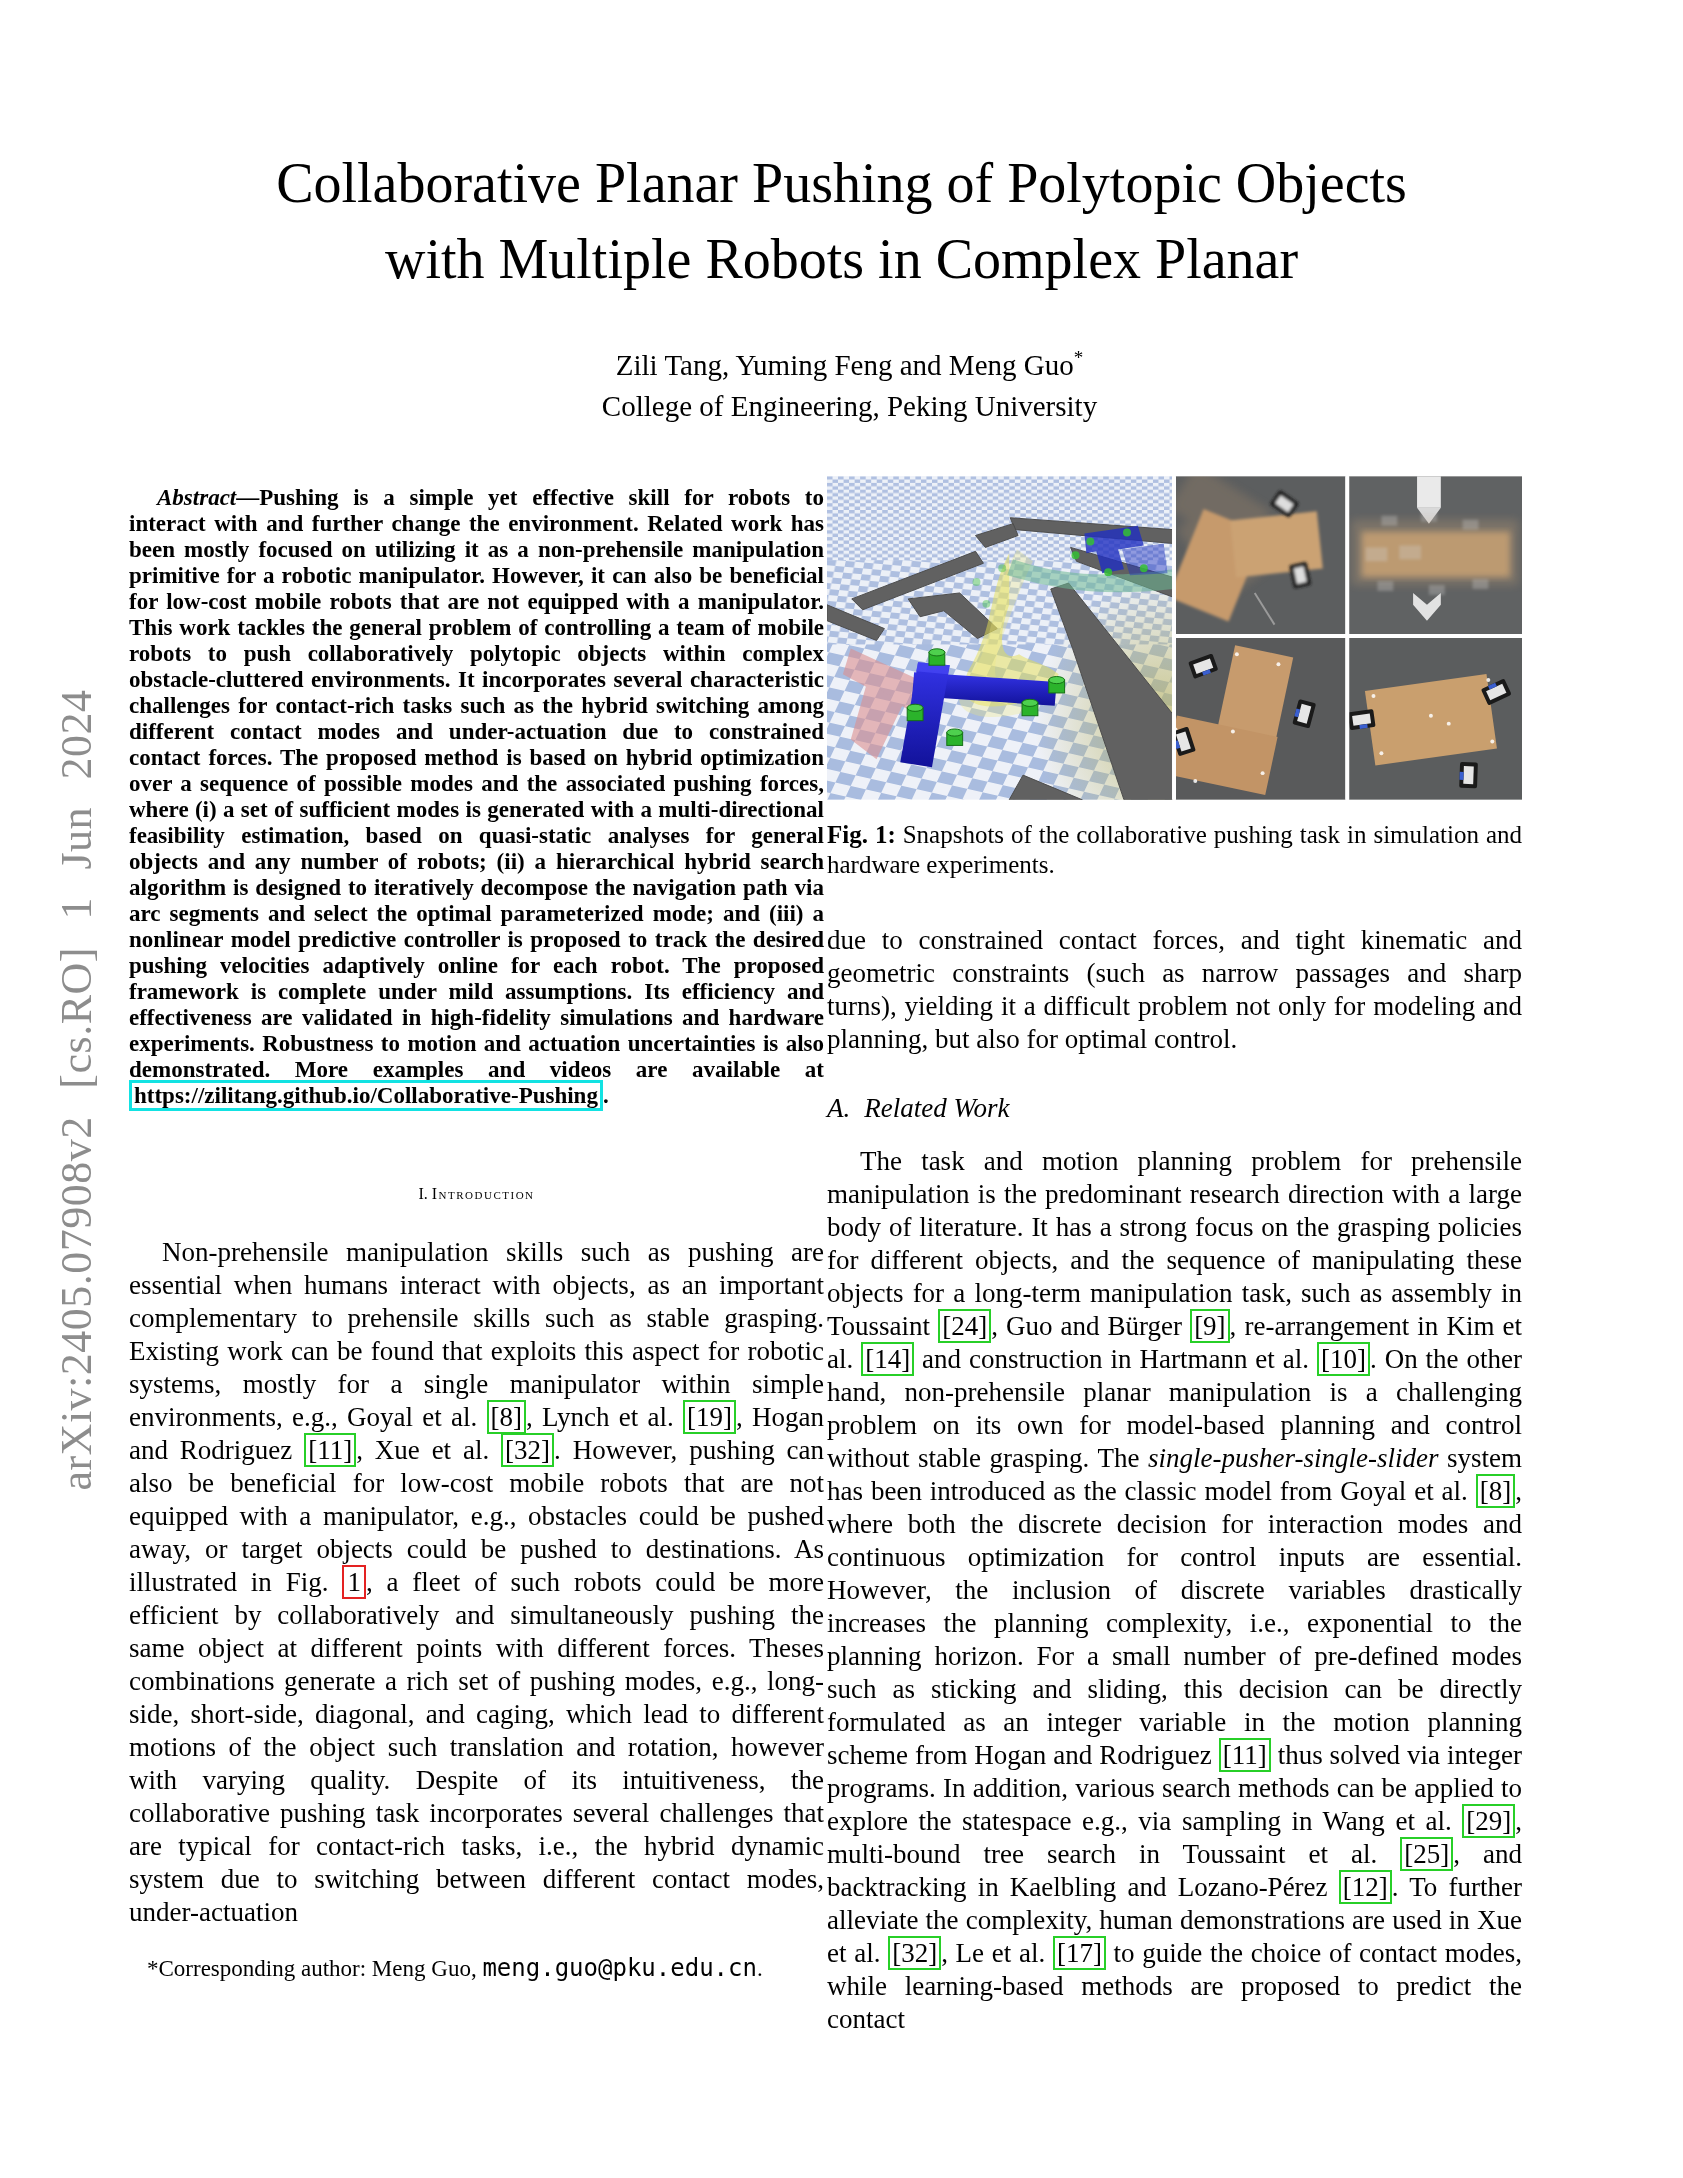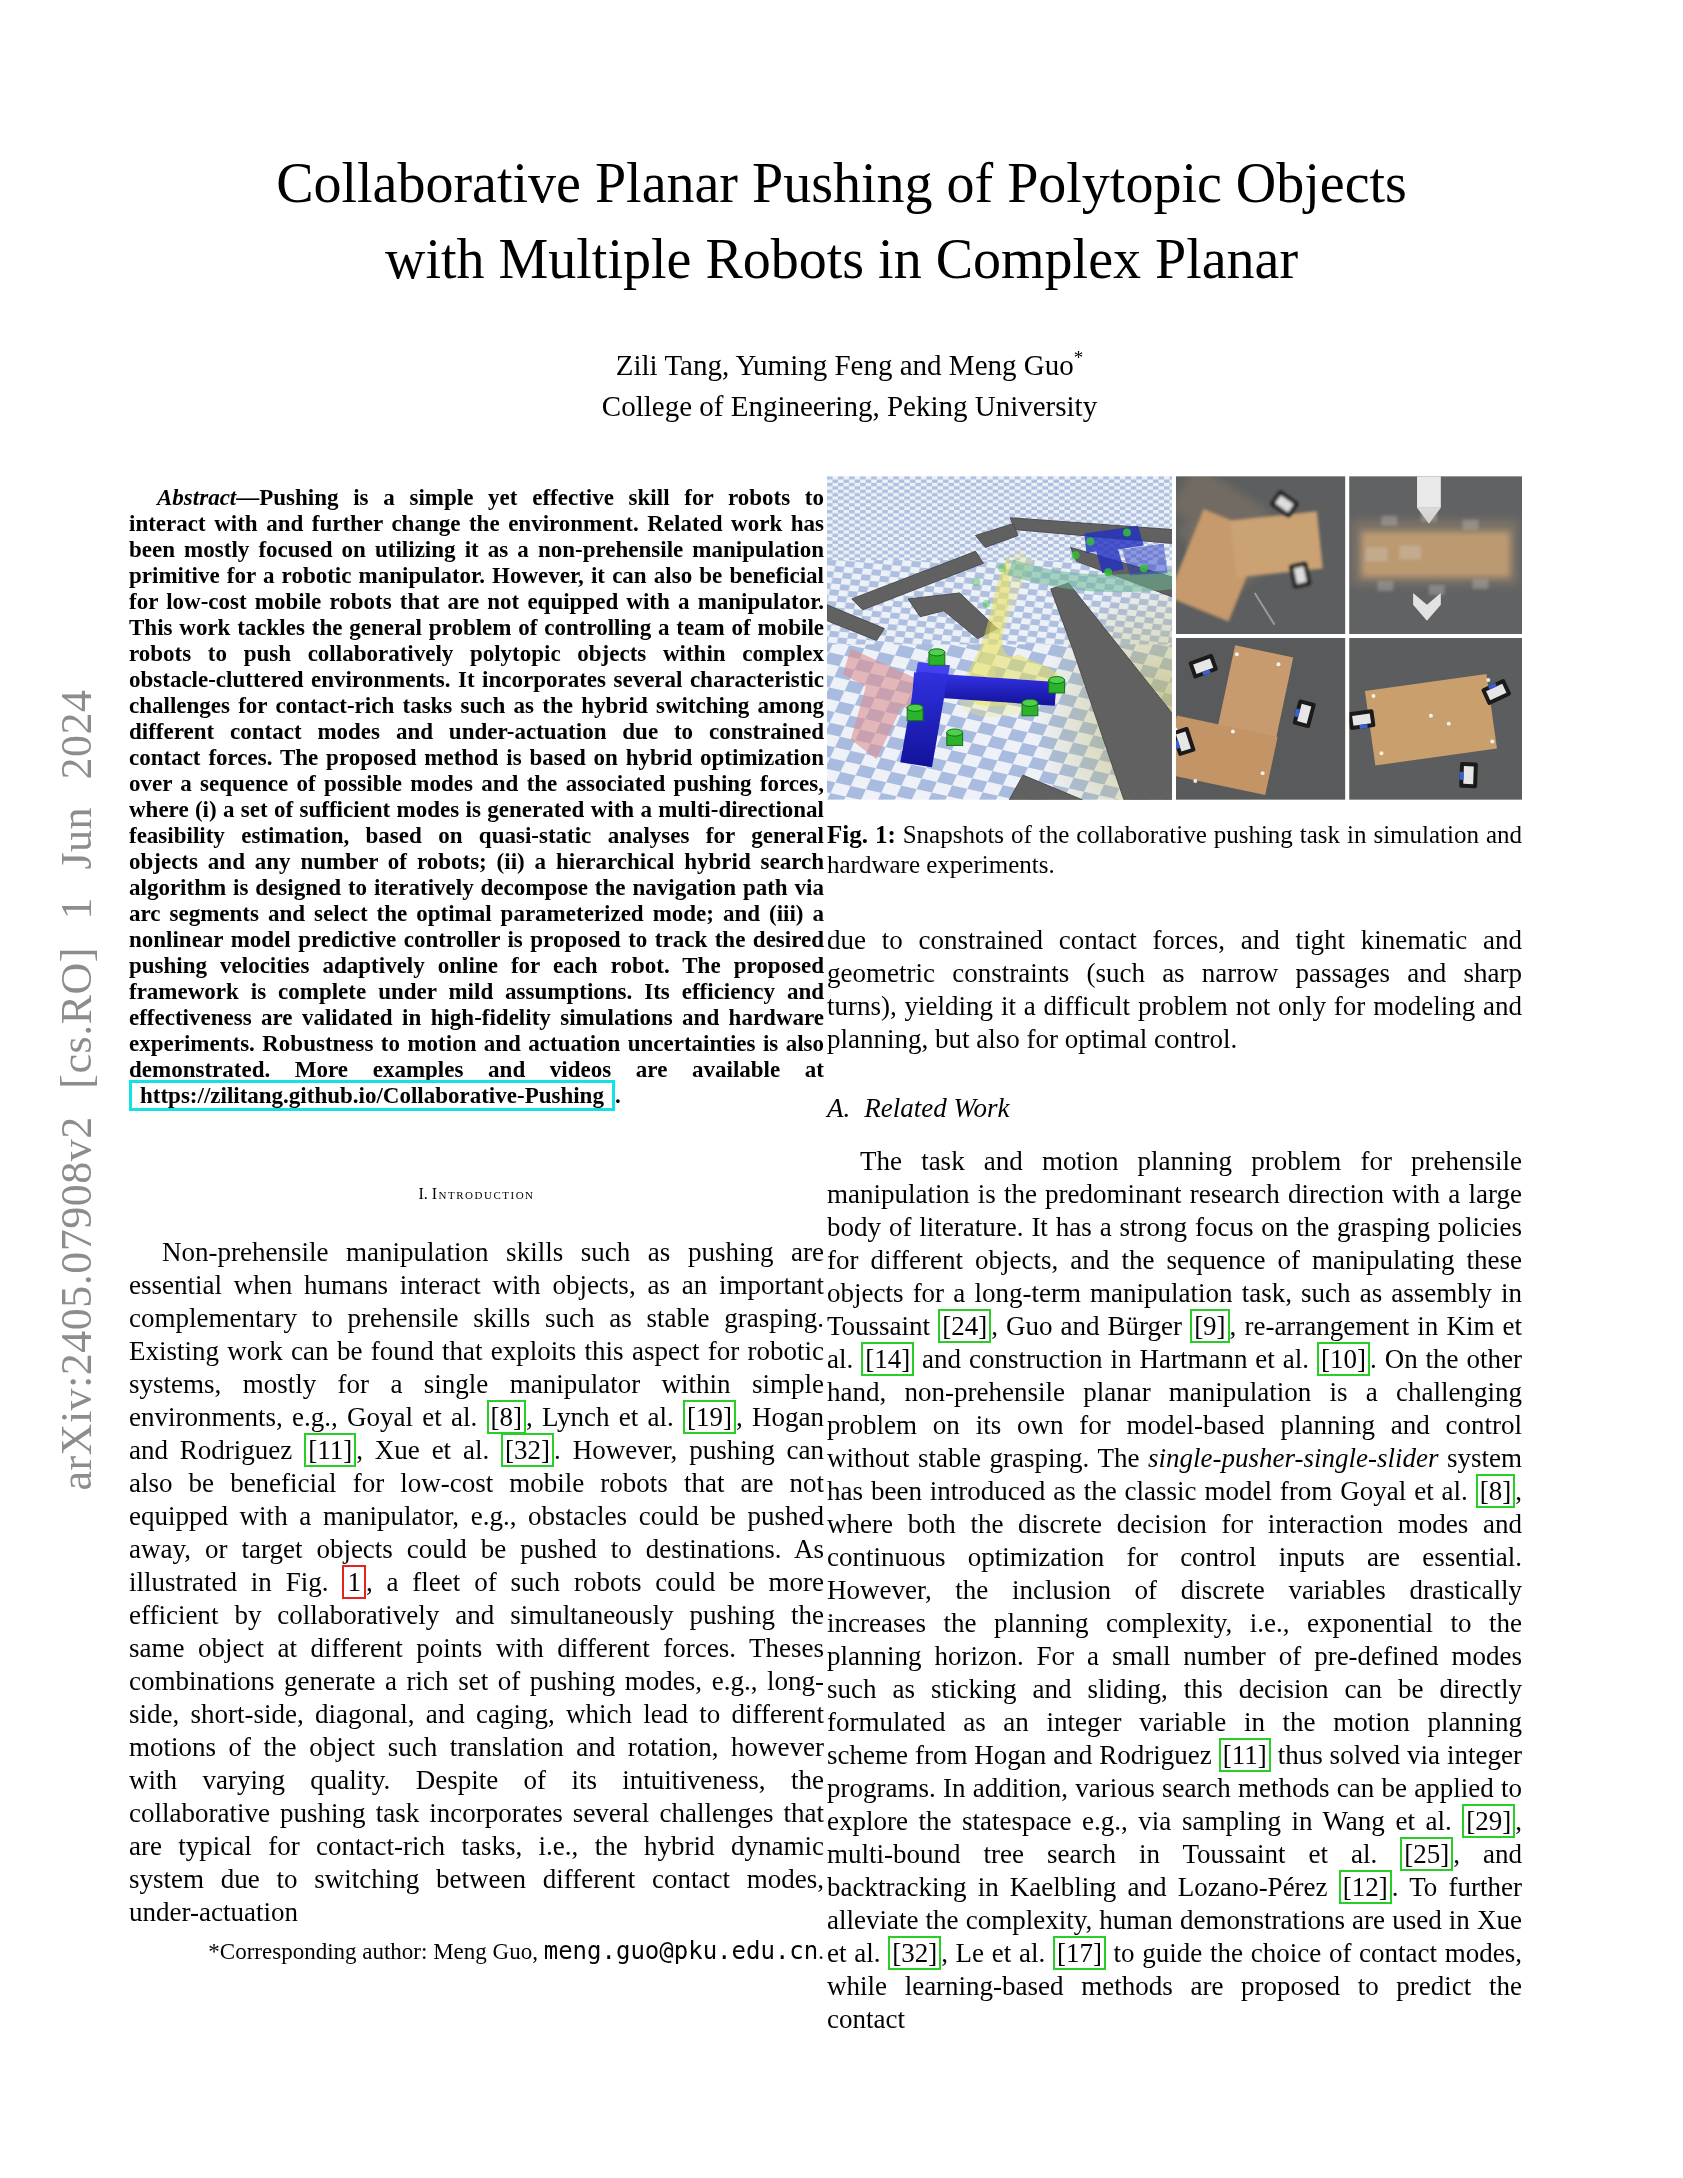--- a/index.html
+++ b/index.html
@@ -25,21 +25,21 @@
   .col{position:absolute;width:695px;}
   .col-left{left:129px;top:485px;}
   .col-right{left:827px;top:476px;}
   
   .abstract{
     font-weight:bold;font-size:23px;line-height:26px;
     text-align:justify;text-indent:28px;margin:0;
   }
   .abstract .lead{font-style:italic;}
   .url-box{
-    border:3px solid #12e2e2;padding:0 8px;color:#000;text-decoration:none;
+    border:3px solid #12e2e2;padding:0 2px;color:#000;text-decoration:none;
     white-space:nowrap;
   }
   
   .sec-head{
     text-align:center;font-size:16px;margin:68px 0 26px 0;line-height:33px;
   }
   .sec-head .sc{font-variant:small-caps;letter-spacing:1.5px;}
   .subsec-head{
     font-style:italic;font-size:27px;margin:36px 0 20px 0;line-height:33px;
   }
@@ -48,21 +48,21 @@
   .body-par{
     font-size:27px;line-height:33px;text-align:justify;margin:0;
   }
   .indent{text-indent:33px;}
   .cite{border:2px solid #27cf27;padding:0 2px;}
   .figref{border:2px solid #e42222;padding:0 3px;}
   .ital{font-style:italic;}
   .mono{font-family:"DejaVu Sans Mono","Liberation Mono",monospace;font-size:24px;}
   
   .footnote{
-    font-size:23px;line-height:27px;margin-top:9px;text-align:right;
+    font-size:23px;line-height:27px;margin-top:26px;text-align:left;
     text-indent:18px;
   }
   
   .figure-wrap{width:695px;height:324px;}
   .fig-caption{
     font-size:25px;line-height:30px;text-align:justify;margin:20px 0 0 0;
   }
   .fig-caption .cap-label{font-weight:bold;}
   .after-fig{margin-top:44px;}
 </style>

